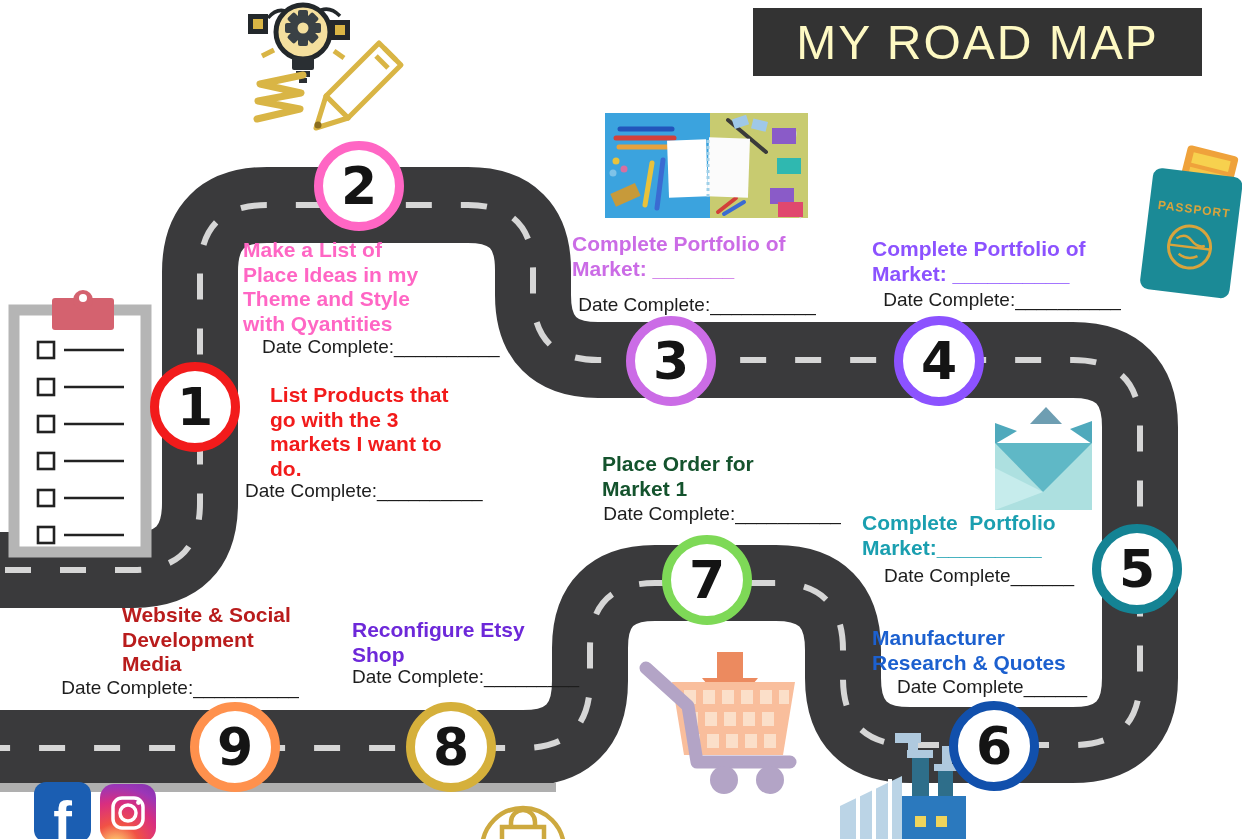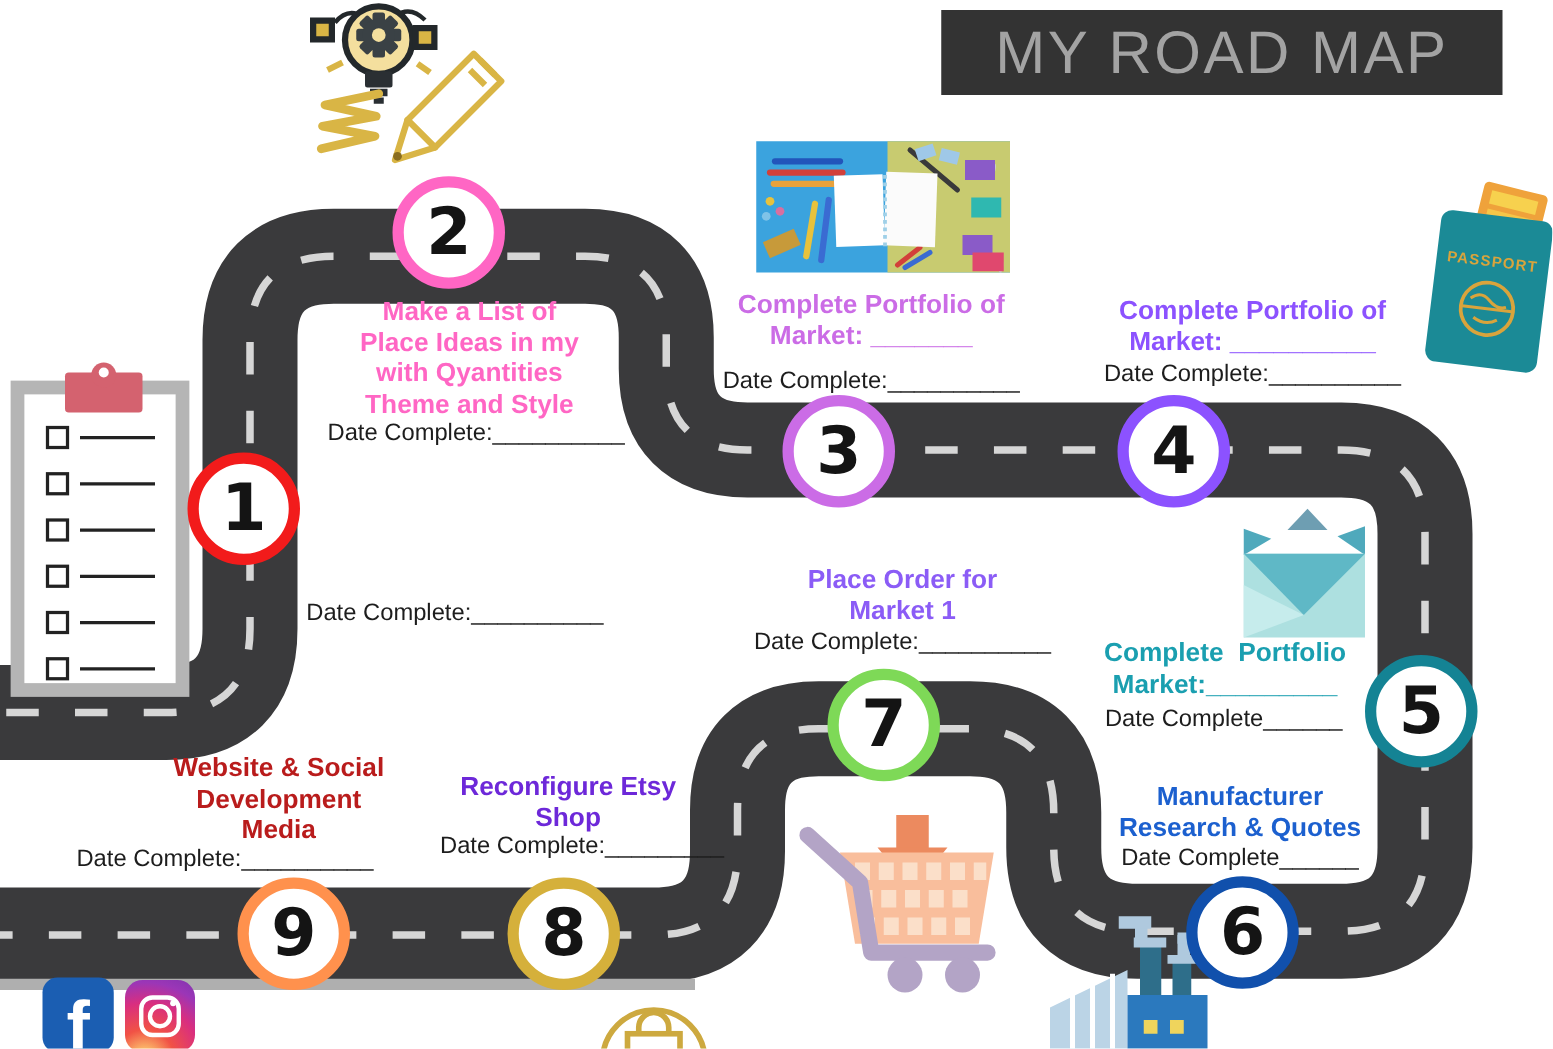--- a/index.html
+++ b/index.html
@@ -1,27 +1,27 @@
 <!DOCTYPE html>
 <html><head>
 <meta charset="utf-8">
 <style>
   html,body{margin:0;padding:0;background:#fff;}
   .canvas{position:relative;width:1242px;height:839px;background:#ffffff;overflow:hidden;
           font-family:"Liberation Sans", sans-serif;}
   .art{position:absolute;left:0;top:0;z-index:1;}
   .banner{position:absolute;left:753px;top:8px;width:449px;height:68px;background:#333333;
-          color:#a3a3a3;display:flex;align-items:center;justify-content:center;
+          color:#fef9c3;display:flex;align-items:center;justify-content:center;
           font-size:48px;letter-spacing:2px;font-weight:500;z-index:2;}
   .circle{position:absolute;width:72px;height:72px;border:9px solid #000;border-radius:50%;
           background:#ffffff;display:flex;align-items:center;justify-content:center;z-index:4;}
   .num{font-size:52px;font-weight:700;color:#141414;line-height:1;
        font-family:"DejaVu Sans", sans-serif;}
   .mtitle{position:absolute;font-weight:700;font-size:21px;line-height:1.17;
-          text-align:center;z-index:3;}
+          z-index:3;}
   .mtitle .line{white-space:pre;}
   .mtitle.left{text-align:left;}
   .mdate{position:absolute;font-size:19px;color:#1d1d1d;z-index:3;text-align:center;
          white-space:nowrap;}
   .mdate.left{text-align:left;}
   .fb{position:absolute;left:34px;top:782px;width:57px;height:60px;border-radius:12px;
       background:#1B5EB2;z-index:4;display:flex;justify-content:center;overflow:hidden;}
   .fb span{color:#fff;font-size:56px;font-weight:700;margin-top:6px;font-family:"Liberation Sans",sans-serif;}
   .ig{position:absolute;left:100px;top:784px;width:56px;height:58px;border-radius:14px;z-index:4;
       background:radial-gradient(circle at 28% 110%, #FED373 6%, #F15245 32%, #D92E7F 60%, #9B36B7 82%, #8134AF 100%);}
@@ -225,27 +225,33 @@
   <div class="circle" style="left: 662px; top: 535px; border-color: rgb(126, 217, 87);">
       <span class="num">7</span>
     </div>
   <div class="circle" style="left: 406px; top: 702px; border-color: rgb(213, 176, 59);">
       <span class="num">8</span>
     </div>
   <div class="circle" style="left: 190px; top: 702px; border-color: rgb(255, 145, 77);">
       <span class="num">9</span>
     </div>
 
+  <div class="mtitle left" style="left: 270px; top: 383px; width: 245px; color: rgb(242, 27, 27);">
+      <div class="line">List Products that</div>
+      <div class="line">go with the 3</div>
+      <div class="line">markets I want to</div>
+      <div class="line">do.</div>
+    </div>
   <div class="mdate left" style="left:245px;top:480px;width:280px">Date Complete:__________</div>
 
   <div class="mtitle" style="left: 243px; top: 238px; width: 265px; color: rgb(255, 102, 196);">
       <div class="line">Make a List of</div>
       <div class="line">Place Ideas in my</div>
+      <div class="line">Theme and Style</div>
       <div class="line">with Qyantities</div>
-      <div class="line">Theme and Style</div>
     </div>
   <div class="mdate left" style="left:262px;top:336px;width:270px">Date Complete:__________</div>
 
   <div class="mtitle" style="left: 572px; top: 232px; width: 250px; color: rgb(203, 108, 230);">
       <div class="line">Complete Portfolio of</div>
       <div class="line">Market: _______</div>
     </div>
   <div class="mdate" style="left:563px;top:294px;width:268px">Date Complete:__________</div>
 
   <div class="mtitle" style="left: 872px; top: 237px; width: 260px; color: rgb(140, 82, 255);">
@@ -259,21 +265,21 @@
       <div class="line">Market:_________</div>
     </div>
   <div class="mdate" style="left:858px;top:565px;width:242px">Date Complete______</div>
 
   <div class="mtitle" style="left: 872px; top: 626px; width: 240px; color: rgb(28, 96, 207);">
       <div class="line">Manufacturer</div>
       <div class="line">Research &amp; Quotes</div>
     </div>
   <div class="mdate" style="left:872px;top:676px;width:240px">Date Complete______</div>
 
-  <div class="mtitle" style="left: 602px; top: 452px; width: 240px; color: #8b5cf6;">
+  <div class="mtitle" style="left: 602px; top: 452px; width: 240px; color: #14532d;">
       <div class="line">Place Order for</div>
       <div class="line">Market 1</div>
     </div>
   <div class="mdate" style="left:588px;top:503px;width:268px">Date Complete:__________</div>
 
   <div class="mtitle" style="left: 352px; top: 618px; width: 205px; color: #6d28d9;">
       <div class="line">Reconfigure Etsy</div>
       <div class="line">Shop</div>
     </div>
   <div class="mdate left" style="left:352px;top:666px;width:270px">Date Complete:_________</div>

